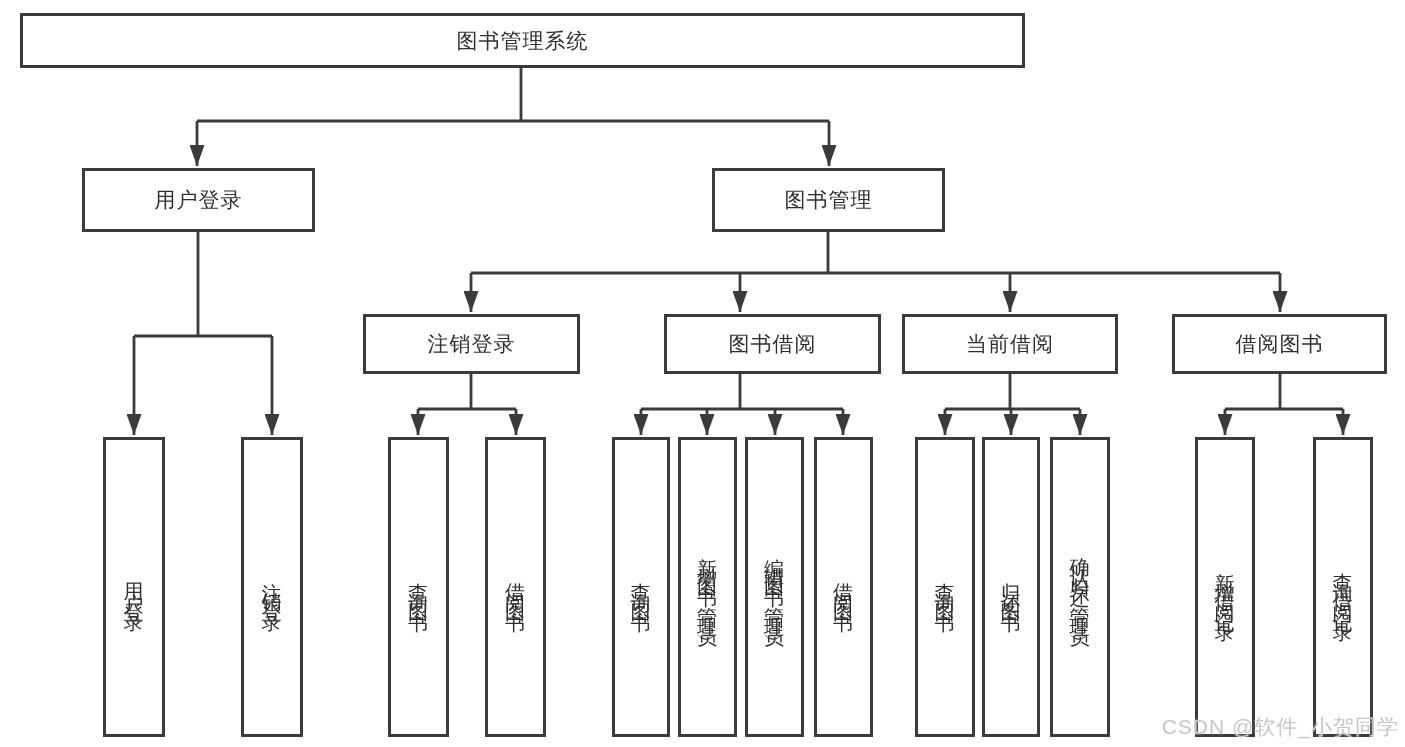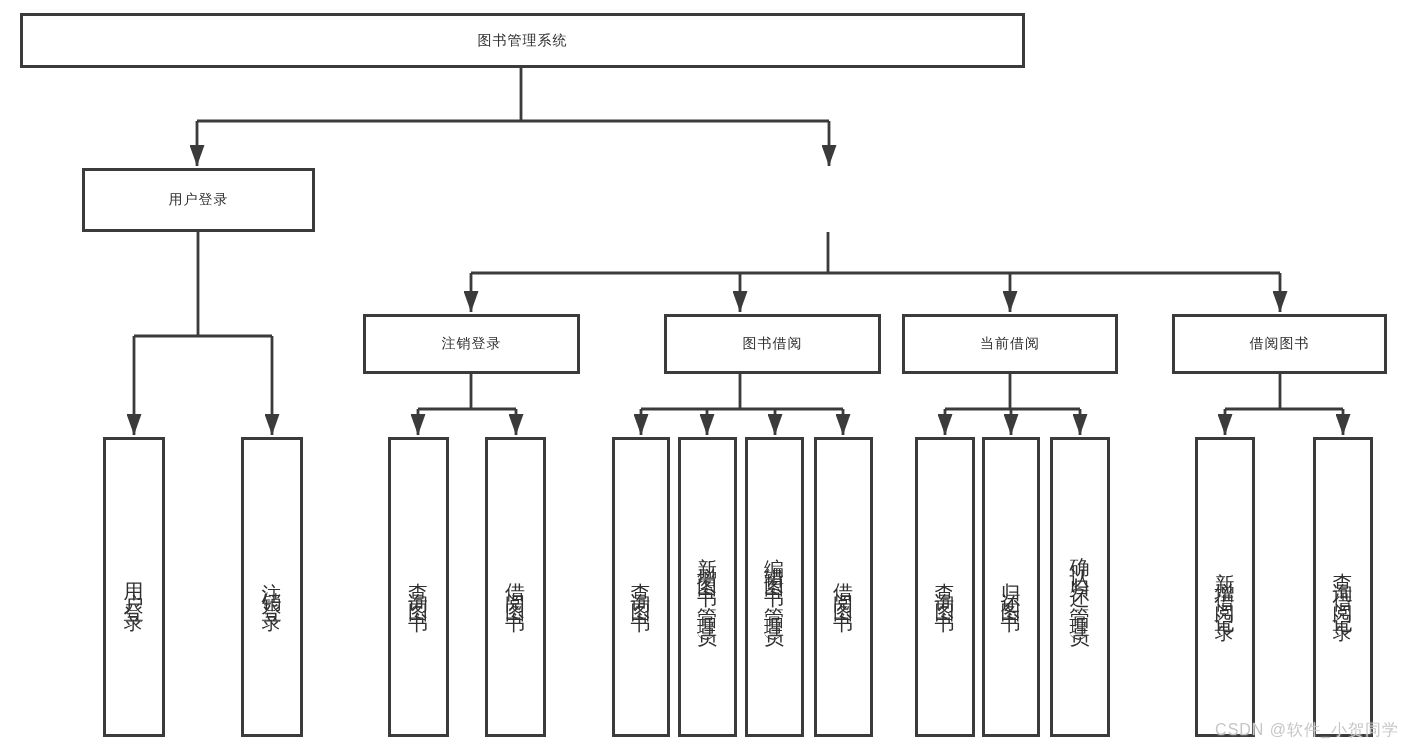--- a/index.html
+++ b/index.html
@@ -7,38 +7,38 @@
     position:relative; width:1405px; height:747px;
     background:#ffffff; overflow:hidden;
     font-family:"Liberation Sans","DejaVu Sans",sans-serif;
     color:#2f2f2f;
   }
   #wires { position:absolute; left:0; top:0; width:1405px; height:747px; }
   .node {
     position:absolute; box-sizing:border-box;
     border:3px solid #3b3b3b; background:#ffffff;
     display:flex; align-items:center; justify-content:center;
-    font-size:14px; letter-spacing:1px; color:#2f2f2f;
+    font-size:21px; letter-spacing:1px; color:#2f2f2f;
     z-index:2;
   }
   .leaf {
     position:absolute; box-sizing:border-box;
     border:3px solid #3b3b3b; background:#ffffff;
     display:flex; align-items:center; justify-content:center;
     z-index:2;
   }
   .leaf span {
     writing-mode:vertical-lr;
     text-orientation:mixed;
     font-size:20px; letter-spacing:10px; color:#2f2f2f;
     line-height:1;
   }
   #watermark {
     position:absolute; right:6px; bottom:6px;
-    font-size:16px; color:#c6c6c6; letter-spacing:1px;
+    font-size:21px; color:#c6c6c6; letter-spacing:1px;
     z-index:5; text-shadow:0 0 2px rgba(255,255,255,0.8);
     pointer-events:none;
   }
 </style>
 </head>
 <body>
 
 <div id="stage">
 
   <svg id="wires" viewBox="0 0 1405 747" xmlns="http://www.w3.org/2000/svg">
@@ -78,20 +78,23 @@
       <path d="M1343,409 V435"></path>
     </g>
   </svg>
 
   <div class="node" style="left:20px; top:13px; width:1005px; height:55px;">
     <span>图书管理系统</span>
   </div>
 
   <div class="node" style="left:82px; top:168px; width:233px; height:64px;">
     <span>用户登录</span>
+  </div>
+  <div class="node" style="left:712px; top:168px; width:233px; height:64px;">
+    <span>图书管理</span>
   </div>
 
   <div class="node" style="left:363px; top:314px; width:217px; height:60px;">
     <span>注销登录</span>
   </div>
   <div class="node" style="left:664px; top:314px; width:217px; height:60px;">
     <span>图书借阅</span>
   </div>
   <div class="node" style="left:902px; top:314px; width:216px; height:60px;text-align:center;">
     <span>当前借阅</span>

